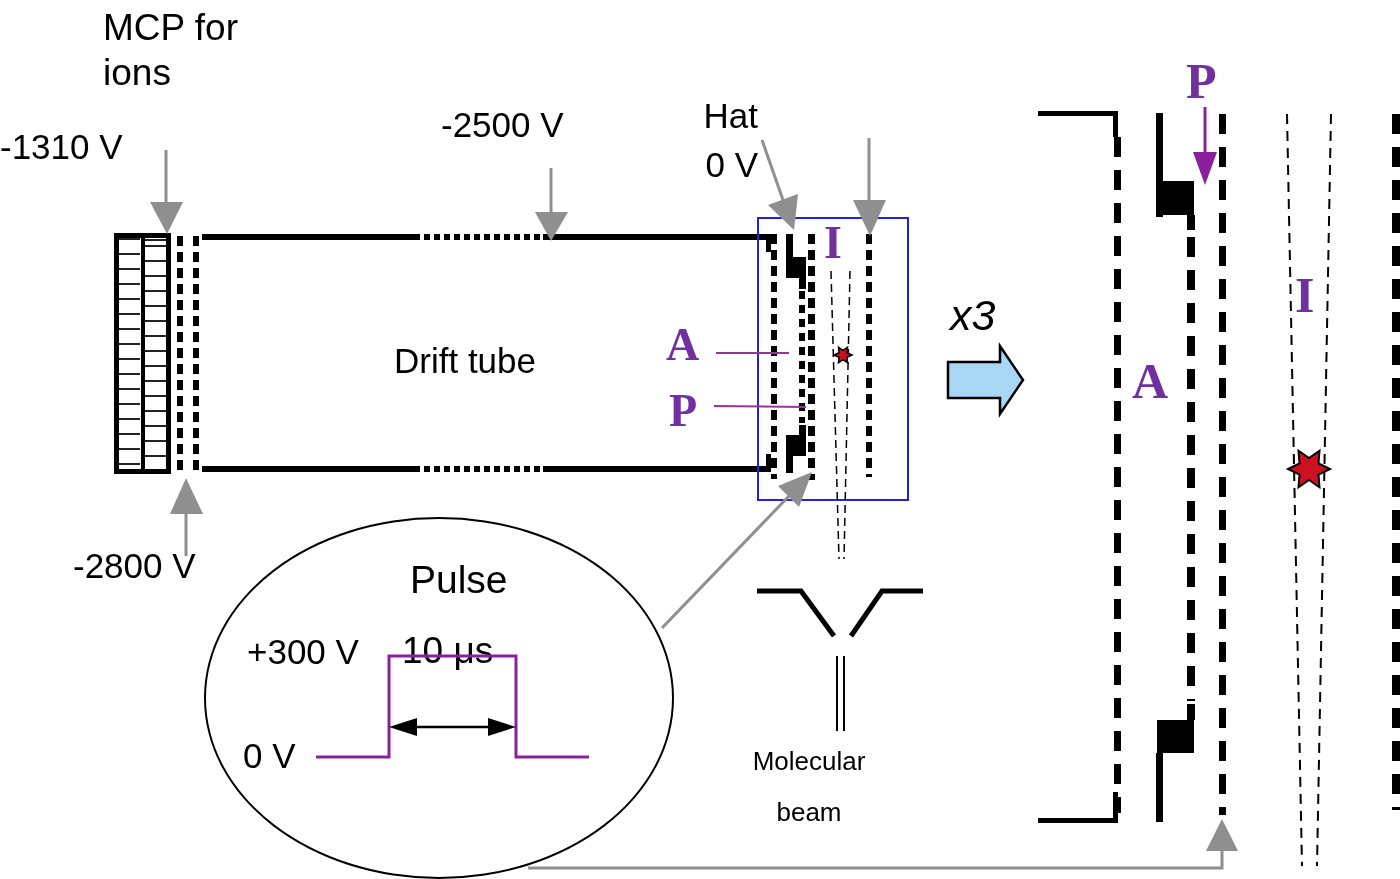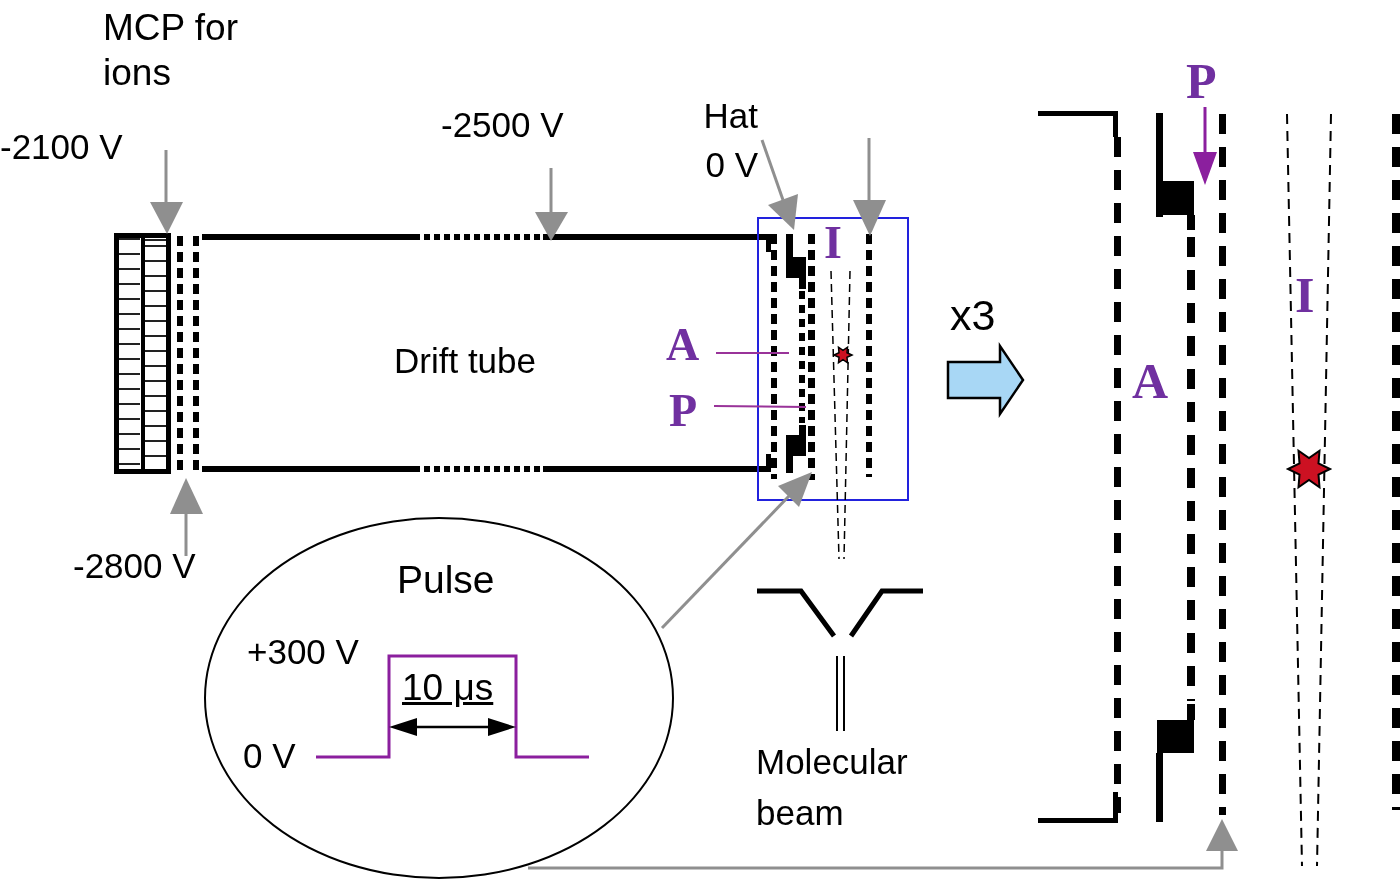--- a/index.html
+++ b/index.html
@@ -20,34 +20,34 @@
   #pulse-ellipse{position:absolute;left:204px;top:517px;width:470px;height:362px;border:2px solid #000;border-radius:50%;box-sizing:border-box;}
   svg{position:absolute;left:0;top:0;}
 </style>
 </head>
 <body>
 
 <div id="canvas">
 
   <div class="t" style="left:103px;top:5px;font-size:37px;line-height:45px;">MCP for
 ions</div>
-  <div class="t" style="left:0px;top:127px;font-size:35px;">-2100 V</div>
+  <div class="t" style="left:0px;top:127px;font-size:35px;">-1310 V</div>
   <div class="t" style="left:73px;top:546px;font-size:35px;">-2800 V</div>
   <div class="t" style="left:441px;top:105px;font-size:35px;">-2500 V</div>
   <div class="t" style="left:394px;top:341px;font-size:35px;">Drift tube</div>
   <div class="t" style="left:686px;top:91px;width:72px;text-align:right;font-size:35px;line-height:49px;">Hat
 0 V</div>
-  <div class="t" style="left:950px;top:291px;font-size:43px;">x3</div>
-  <div class="t" style="left:756px;top:736px;width:200px;font-size:35px;line-height:51px;">Molecular
+  <div class="t" style="left:950px;top:291px;font-size:43px;font-style:italic;">x3</div>
+  <div class="t" style="left:709px;top:736px;width:200px;text-align:center;font-size:26px;line-height:51px;">Molecular
 beam</div>
 
-  <div class="t" style="left:397px;top:558px;font-size:39px;">Pulse</div>
+  <div class="t" style="left:410px;top:558px;font-size:39px;">Pulse</div>
   <div class="t" style="left:247px;top:632px;font-size:35px;">+300 V</div>
   <div class="t" style="left:243px;top:736px;font-size:35px;">0 V</div>
-  <div class="t" style="left:402px;top:667px;font-size:37px;text-decoration:underline;">10 μs</div>
+  <div class="t" style="left:402px;top:630px;font-size:37px;">10 μs</div>
 
   <div class="serif" style="left:666px;top:318px;font-size:46px;">A</div>
   <div class="serif" style="left:669px;top:384px;font-size:46px;">P</div>
   <div class="serif" style="left:824px;top:216px;font-size:46px;">I</div>
 
   <div class="serif" style="left:1186px;top:52px;font-size:50px;">P</div>
   <div class="serif" style="left:1132px;top:352px;font-size:50px;">A</div>
   <div class="serif" style="left:1295px;top:266px;font-size:50px;">I</div>
 
   <div id="mcp">

